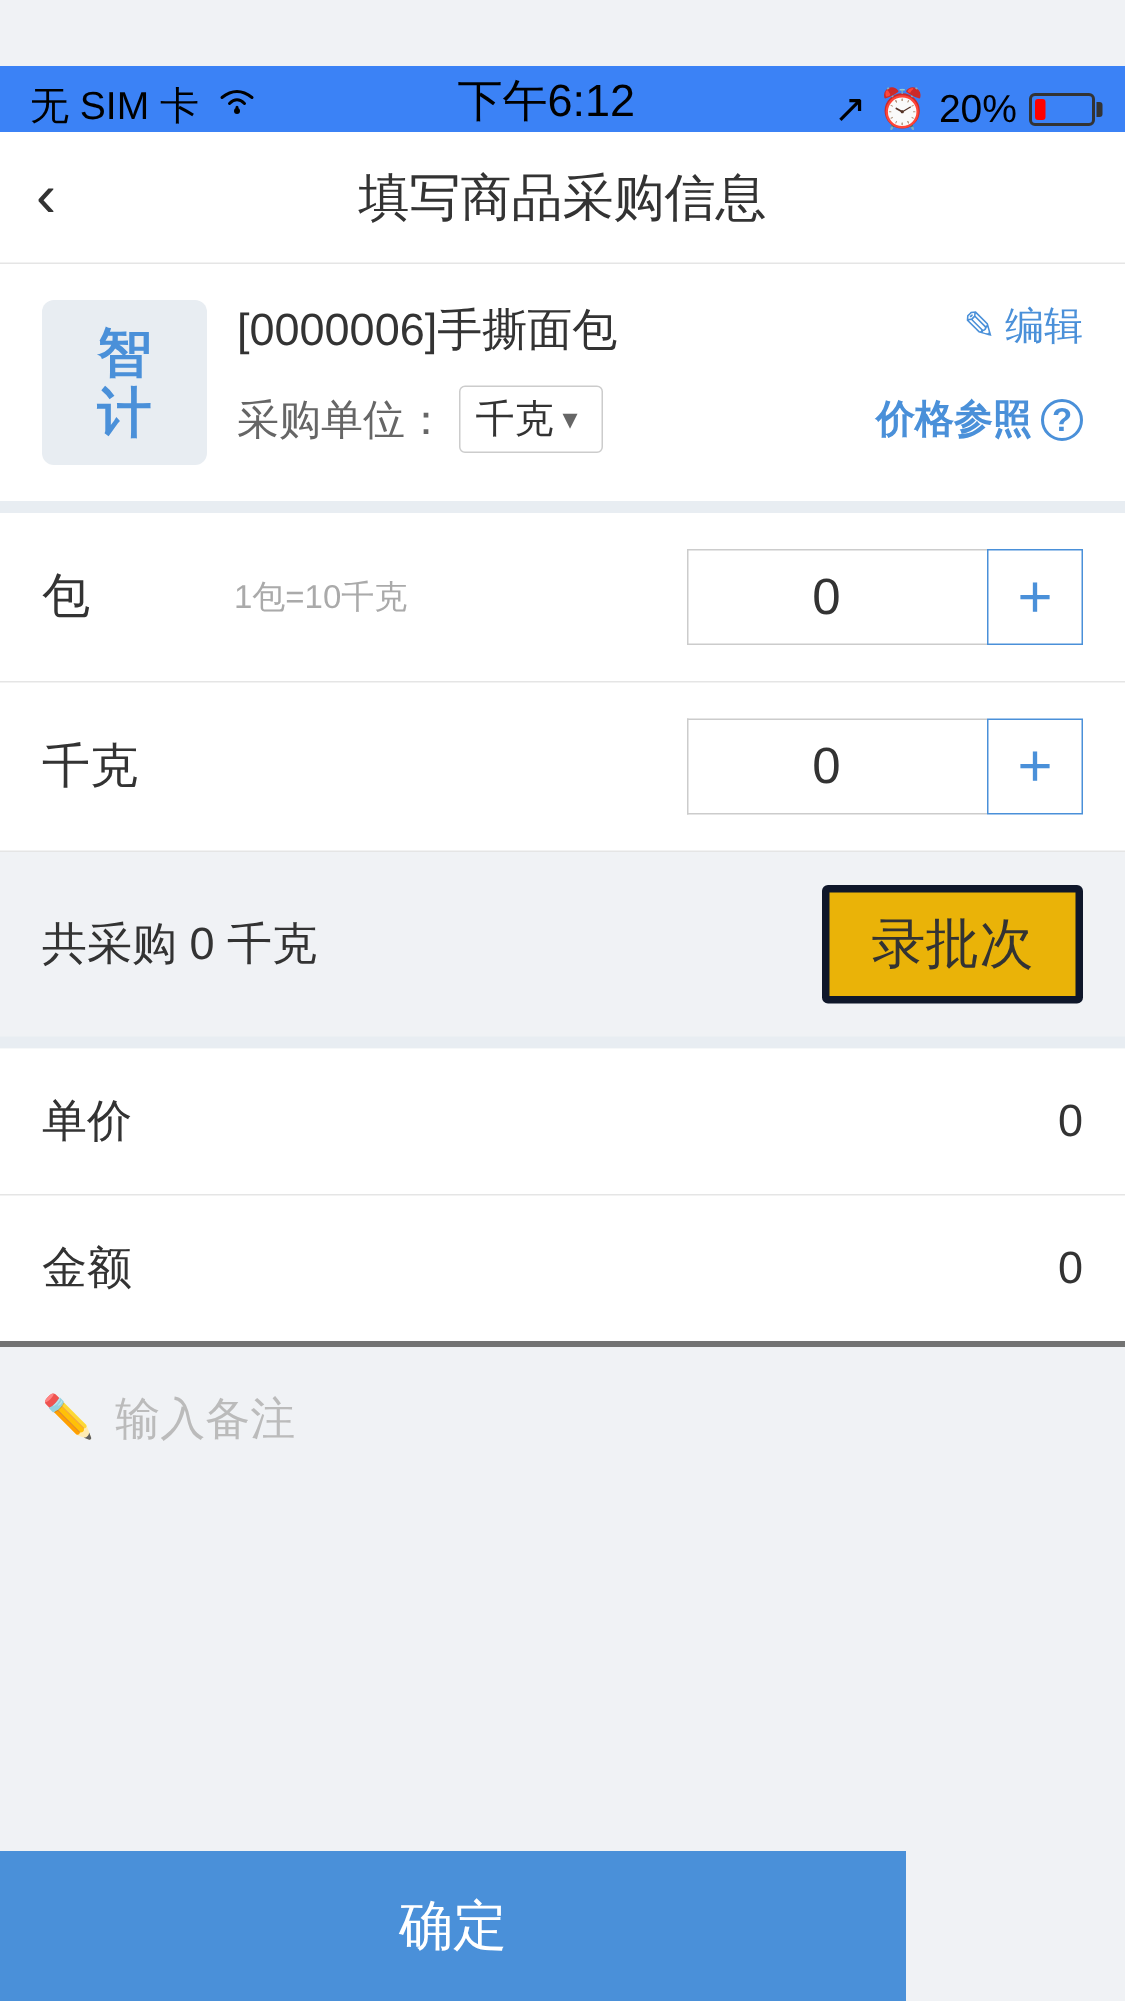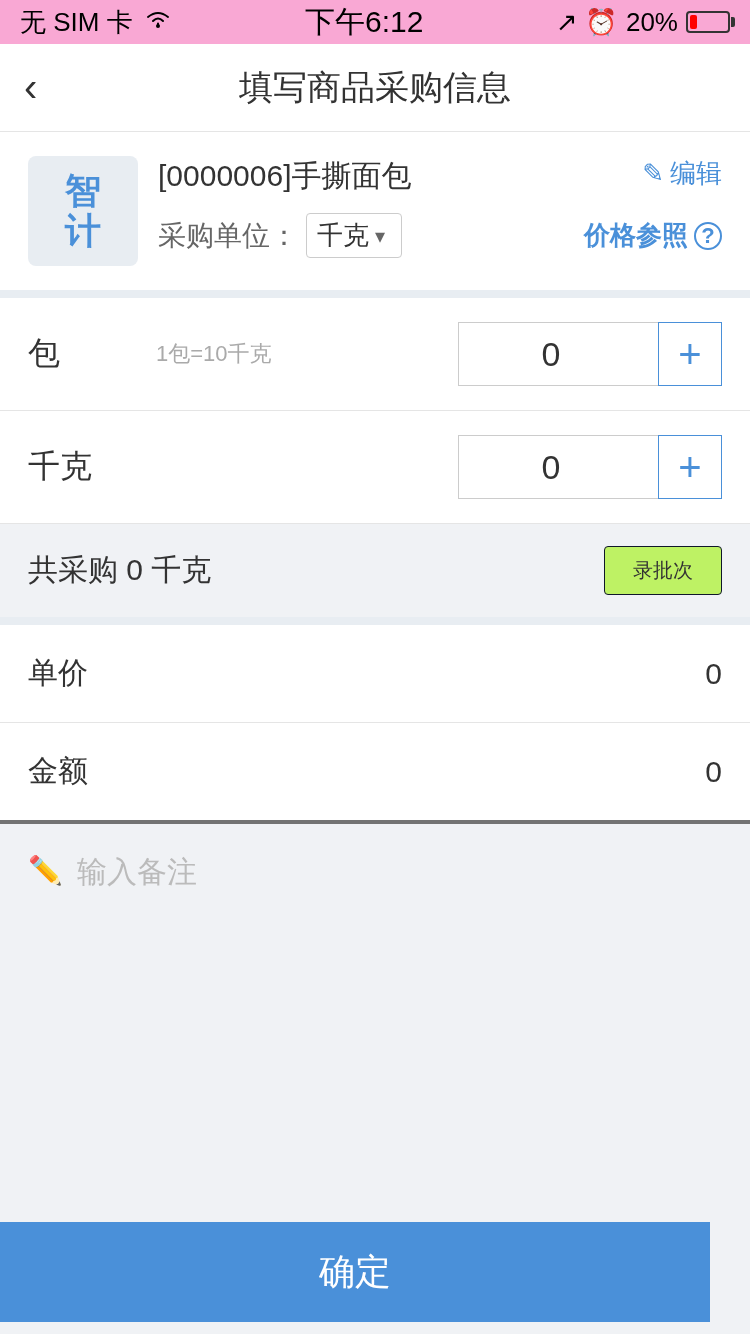--- a/index.html
+++ b/index.html
@@ -10,27 +10,28 @@
       font-family: -apple-system, "PingFang SC", "Helvetica Neue", Arial, sans-serif;
       background: #f0f2f5;
       font-size: 30px;
       color: #333;
     }
 
     
     .status-bar {
       width: 100%;
       height: 44px;
-      background: #f9a8d4;
-      display: flex;
-      align-items: center;
+      background: #3b82f6;
+      display: flex;
+      align-items: flex-end;
       justify-content: space-between;
       padding: 0 20px;
       font-size: 26px;
       color: #000;
+      margin-top: 44px;
     }
     .status-left { display: flex; align-items: center; gap: 10px; }
     .status-center { font-size: 30px; font-weight: 400; }
     .status-right { display: flex; align-items: center; gap: 8px; font-size: 26px; }
     .battery-body {
       width: 44px;
       height: 22px;
       border: 2px solid #333;
       border-radius: 4px;
       position: relative;
@@ -227,26 +228,26 @@
       display: flex;
       align-items: center;
       justify-content: space-between;
       padding: 22px 28px;
     }
     .summary-text {
       font-size: 30px;
       color: #333;
     }
     .batch-btn {
-      border: 1px solid #0f172a;
+      border: 5px solid #0f172a;
       border-radius: 4px;
       padding: 10px 28px;
-      font-size: 20px;
-      color: #333;
-      background: #bef264;
+      font-size: 36px;
+      color: #333;
+      background: #eab308;
       cursor: pointer;
     }
 
     
     .price-section {
       background: #fff;
       border-bottom: 4px solid #737373;
     }
     .price-row {
       display: flex;
@@ -283,23 +284,23 @@
       margin-top: 2px;
     }
     .note-placeholder {
       font-size: 30px;
       color: #bbb;
     }
 
     
     .confirm-btn {
       position: fixed;
-      bottom: 12px;
+      bottom: 0;
       left: 0;
-      width: 710px;
+      width: 604px;
       height: 100px;
       background: #4a90d9;
       color: #fff;
       font-size: 36px;
       display: flex;
       align-items: center;
       justify-content: center;
       cursor: pointer;
       border: none;
       outline: none;

